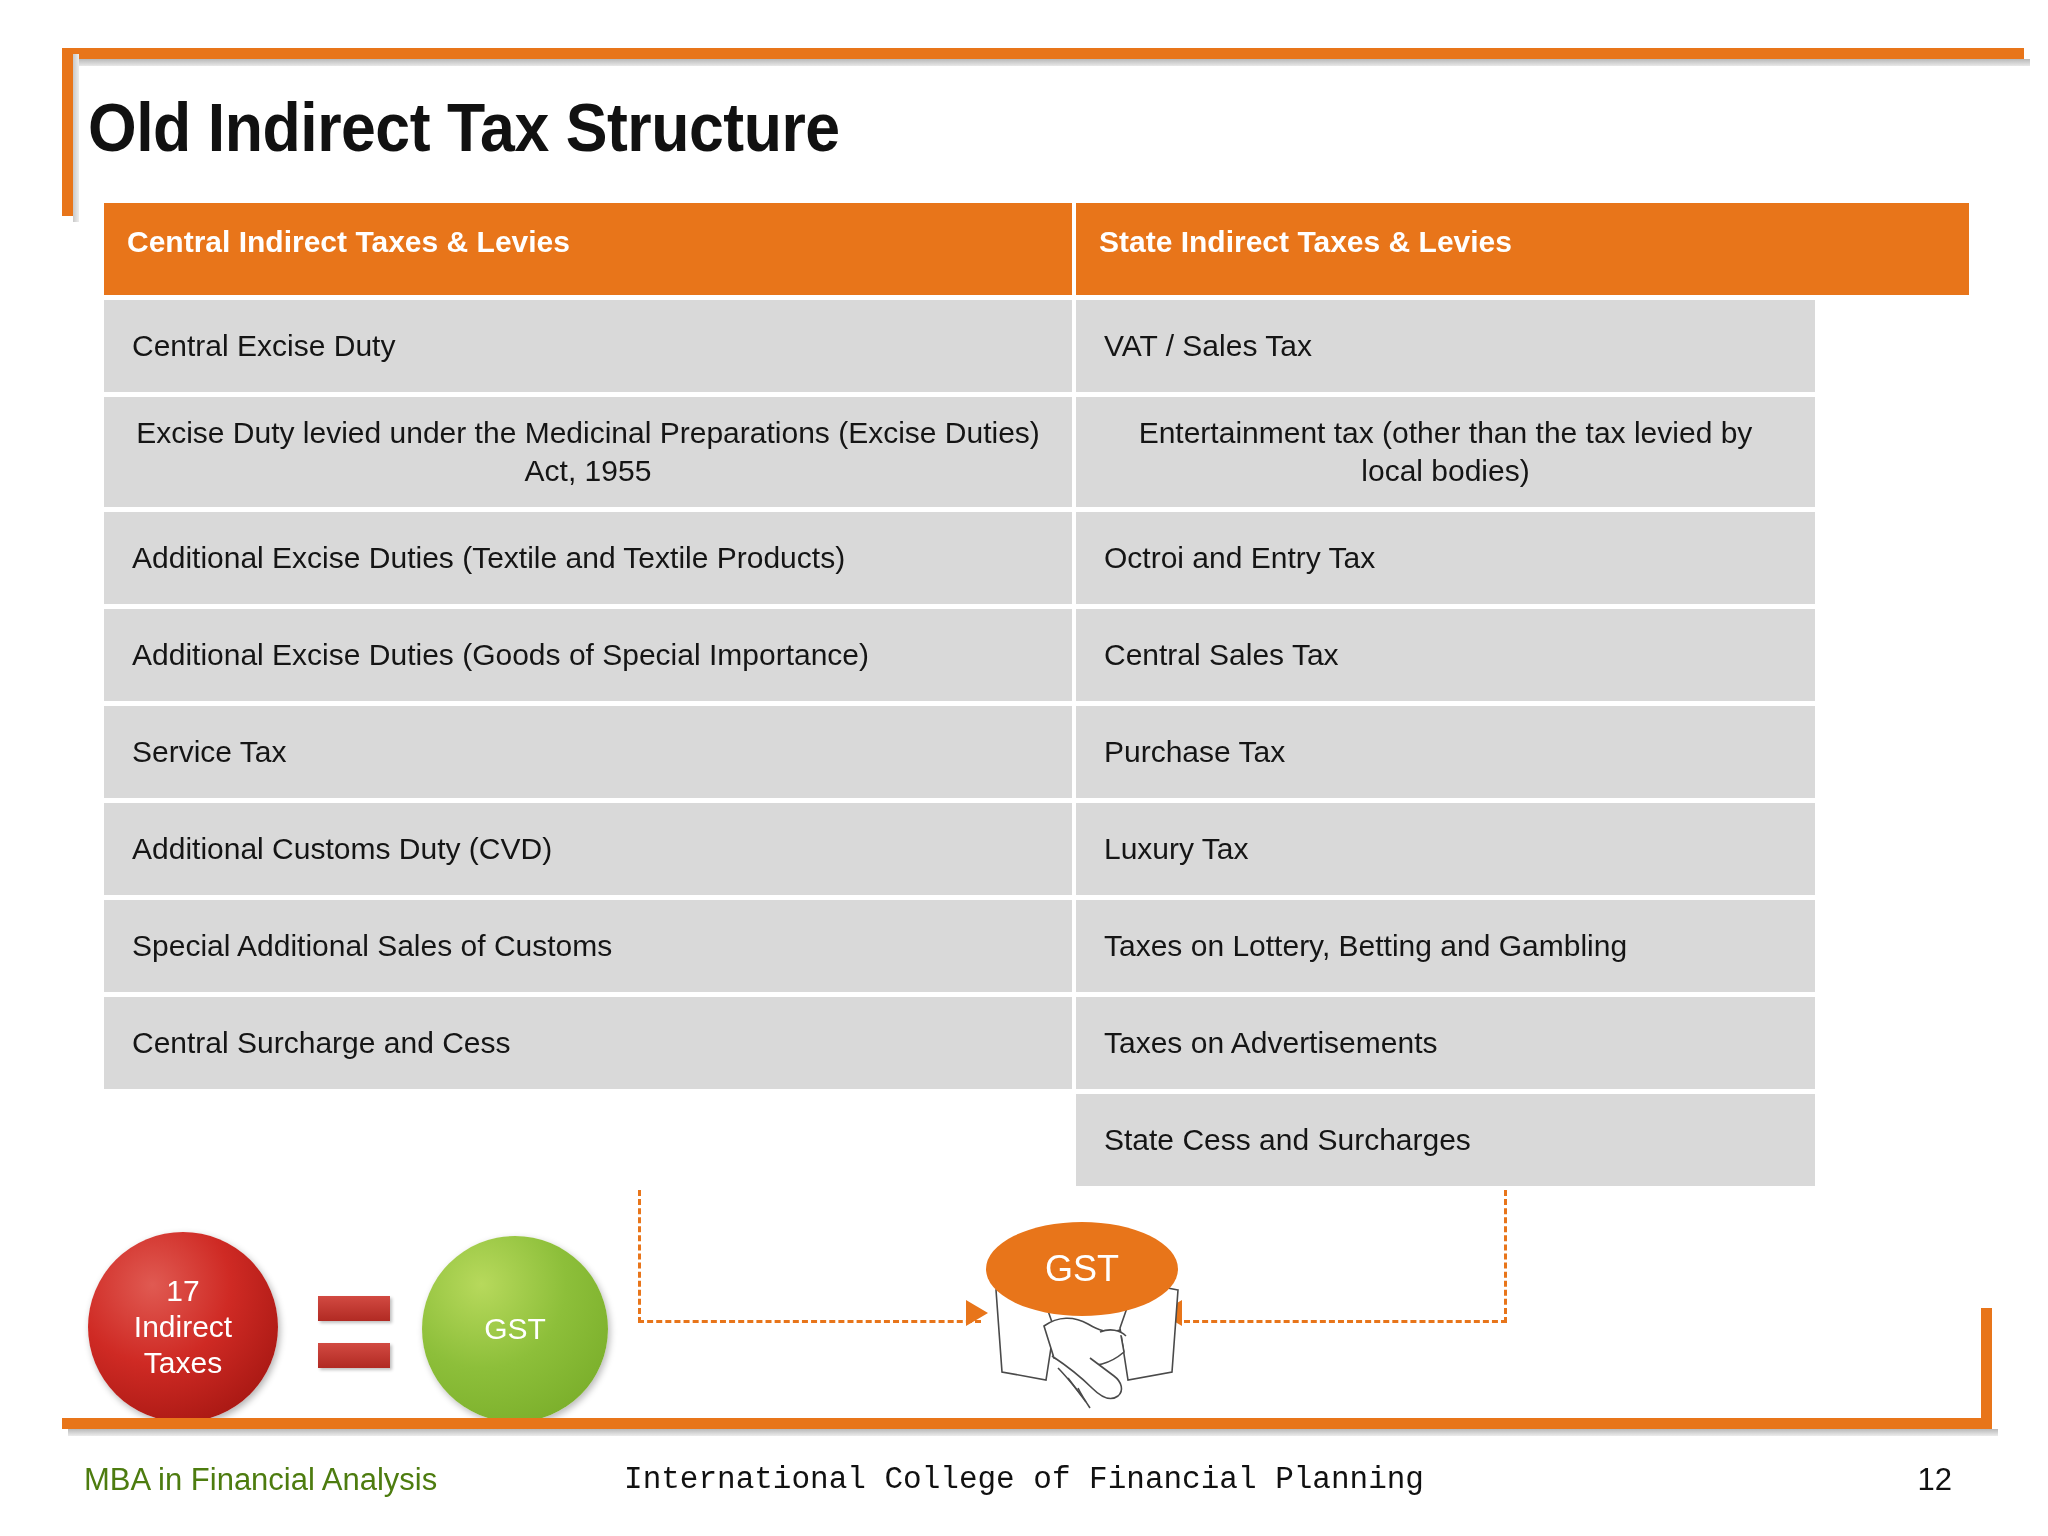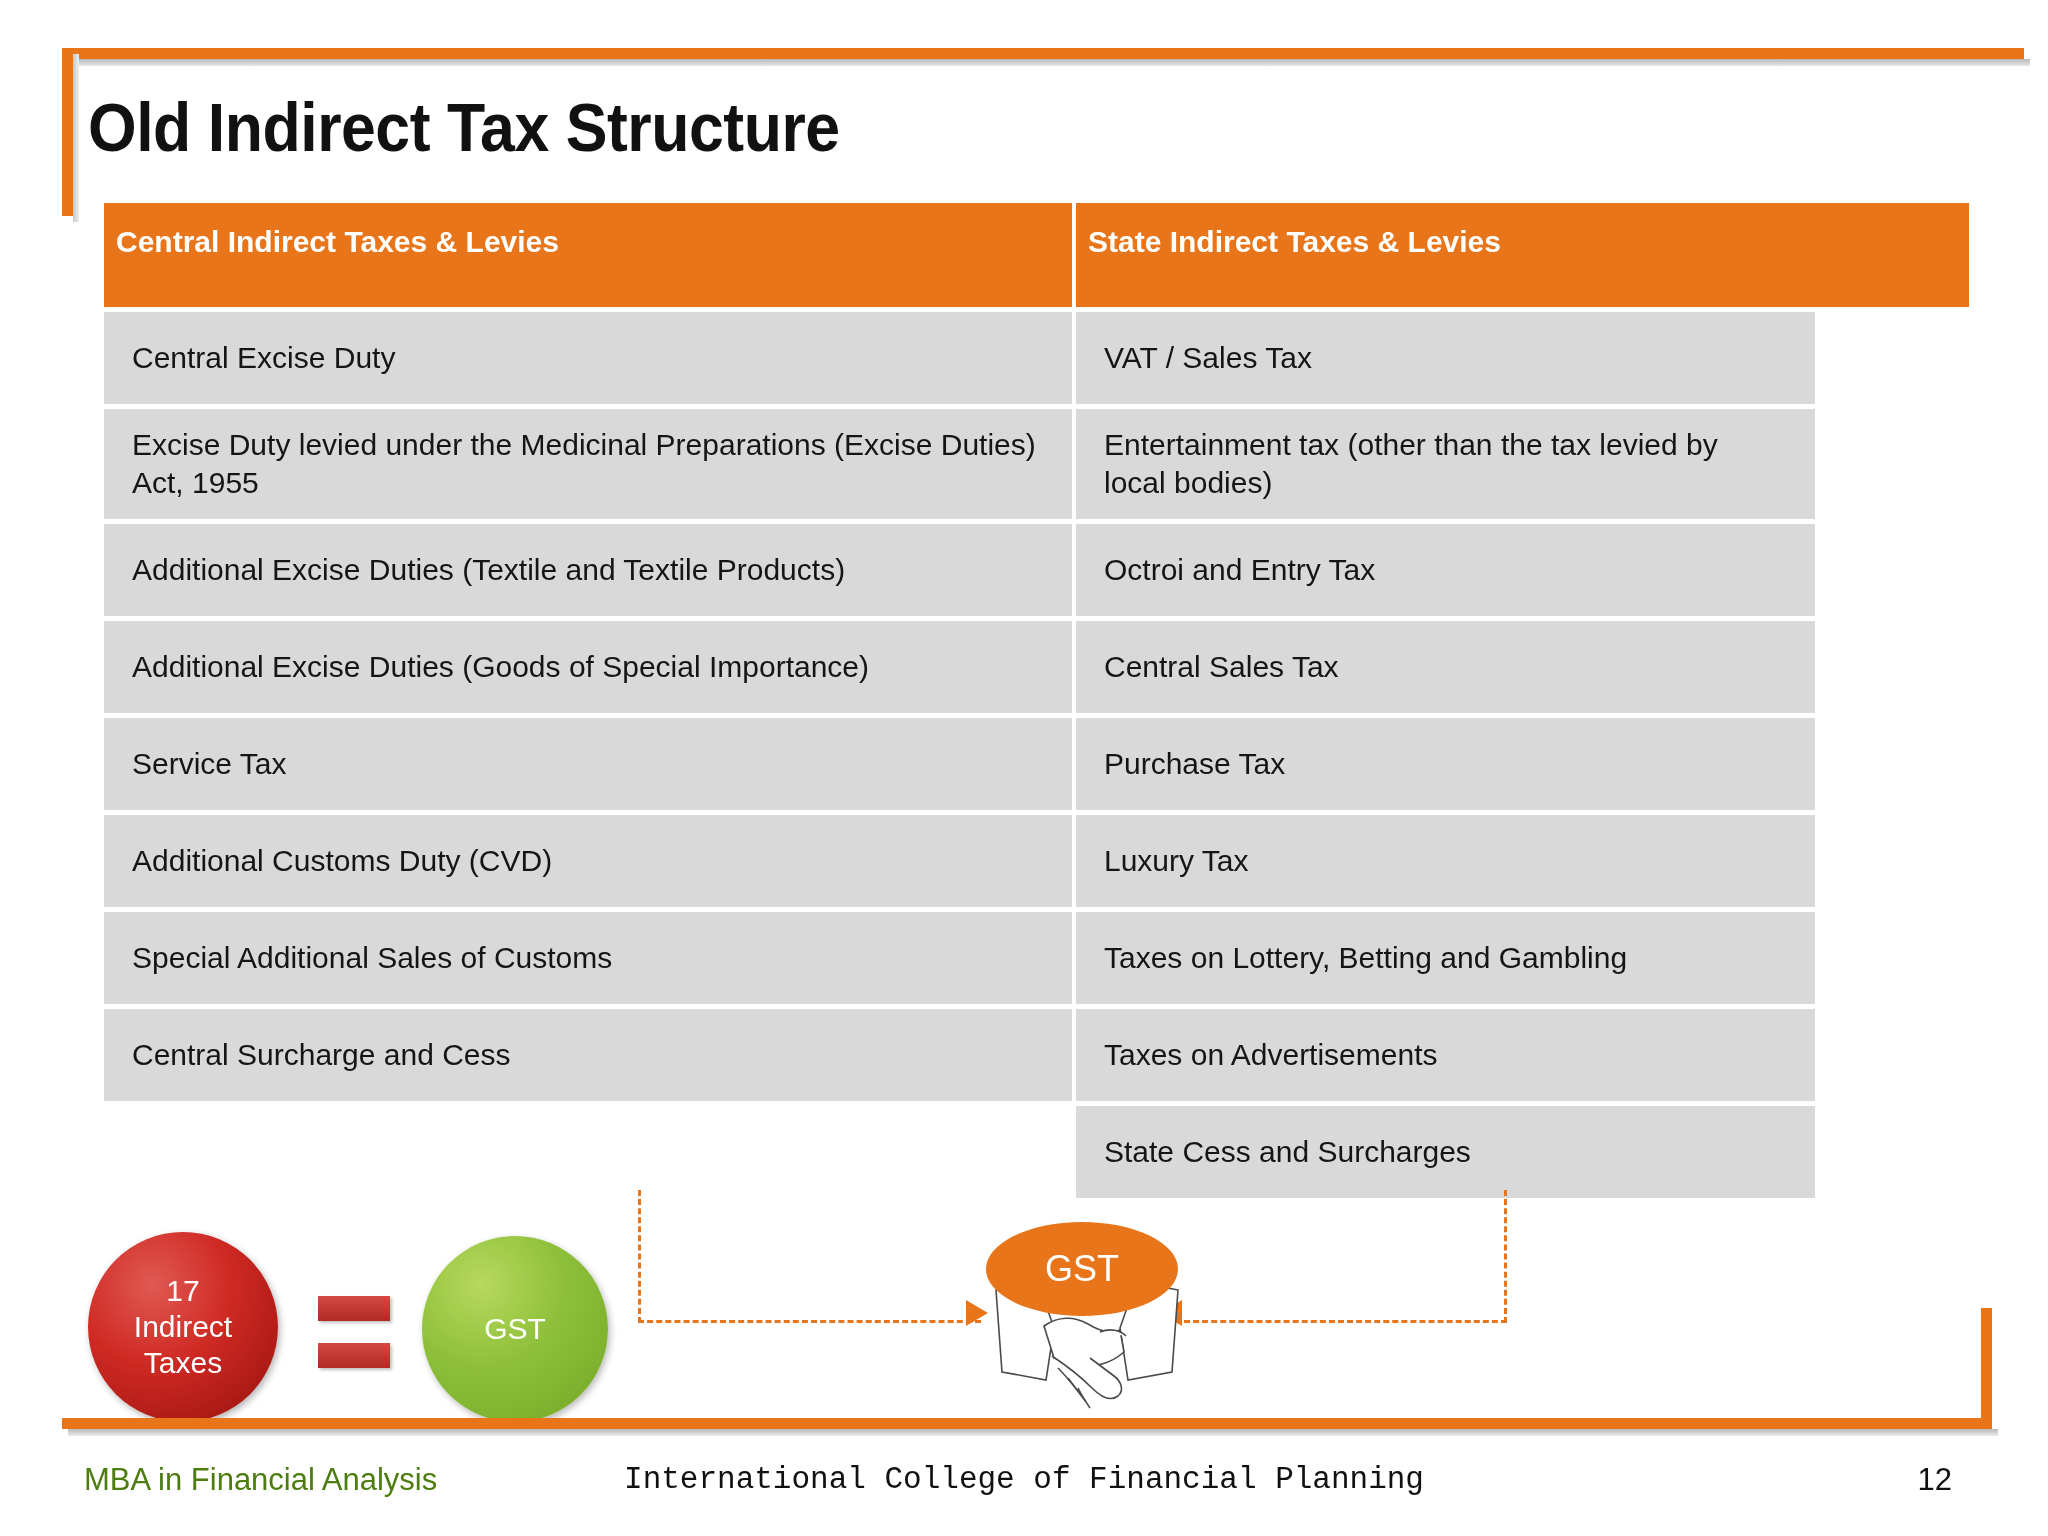--- a/index.html
+++ b/index.html
@@ -88,37 +88,38 @@
   }
   .cell {
     box-sizing: border-box;
     background: #D9D9D9;
     padding: 14px 28px;
     font-size: 30px;
     color: #151515;
     line-height: 1.28;
     display: flex;
     align-items: center;
+    text-align: center;
   }
   .cell.left { width: 968px; min-height: 92px; }
   .cell.right { width: 739px; min-height: 92px; }
   .cell.tall { min-height: 110px; }
   .cell.empty { background: #ffffff; }
 
   .hdr-row { margin-bottom: 5px; }
   .hdr {
     box-sizing: border-box;
     background: #E8751A;
     color: #ffffff;
     font-weight: bold;
     font-size: 30px;
-    height: 104px;
+    height: 92px;
     display: flex;
     align-items: flex-start;
-    padding: 22px 28px 0 12px;
+    padding: 22px 28px 0 23px;
   }
   .hdr.left { width: 968px; }
   .hdr.right { width: 893px; }
 
   
   .graphic { position: absolute; left: 0; top: 1200px; width: 1764px; height: 250px; }
 
   .circle-red {
     position: absolute;
     left: 88px; top: 32px;

